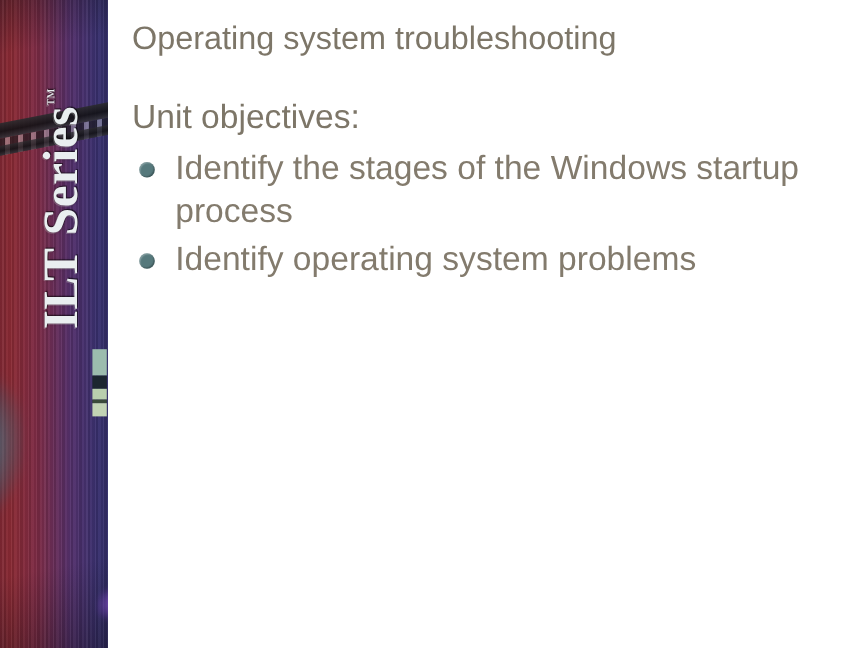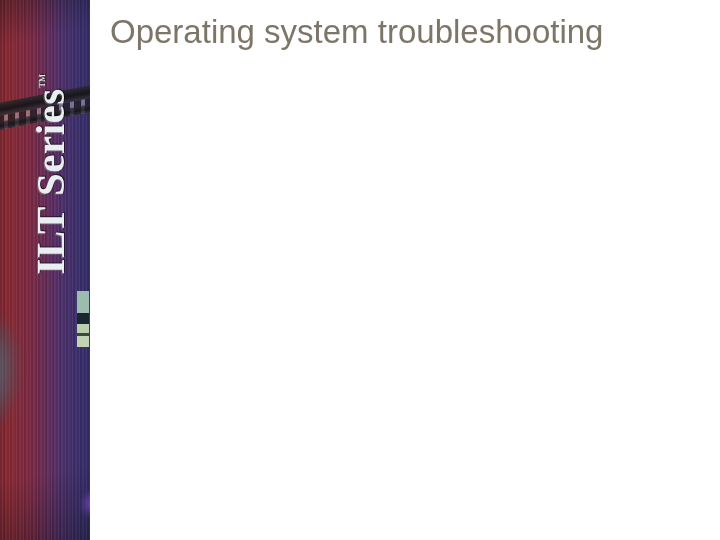--- a/index.html
+++ b/index.html
@@ -126,21 +126,21 @@
     vertical-align:super;
     font-weight:400;
     letter-spacing:0;
   }
 
   
   .title{
     position:absolute;
     left:110px;top:12px;
     width:592px;
-    font-size:33px;
+    font-size:27px;
     line-height:40px;
     color:#7d7668;
     white-space:nowrap;
   }
   .body{
     position:absolute;
     left:110px;top:80px;
     width:592px;
   }
   .lead{
@@ -192,14 +192,27 @@
       <span class="chip c3"></span>
       <span class="chip c4"></span>
       <span class="chip c5"></span>
     </div>
 
     <div class="wordmark"><span>ILT Series</span><span class="tm">™</span></div>
   </div>
 
   <div class="title">Operating system troubleshooting</div>
 
+  <div class="body">
+    <p class="lead">Unit objectives:</p>
+    <ul class="objectives">
+      <li>
+        <span class="bullet"></span>
+        <span class="txt">Identify the stages of the Windows startup process</span>
+      </li>
+      <li>
+        <span class="bullet"></span>
+        <span class="txt">Identify operating system problems</span>
+      </li>
+    </ul>
+  </div>
 
 </div>
 
 </body></html>

